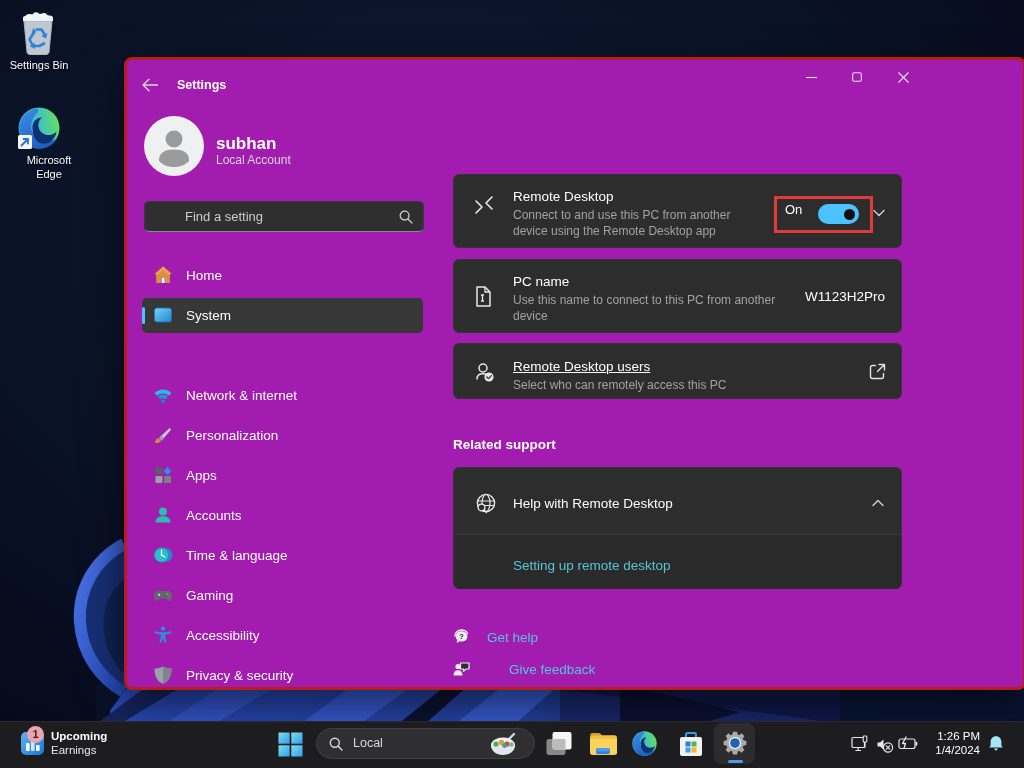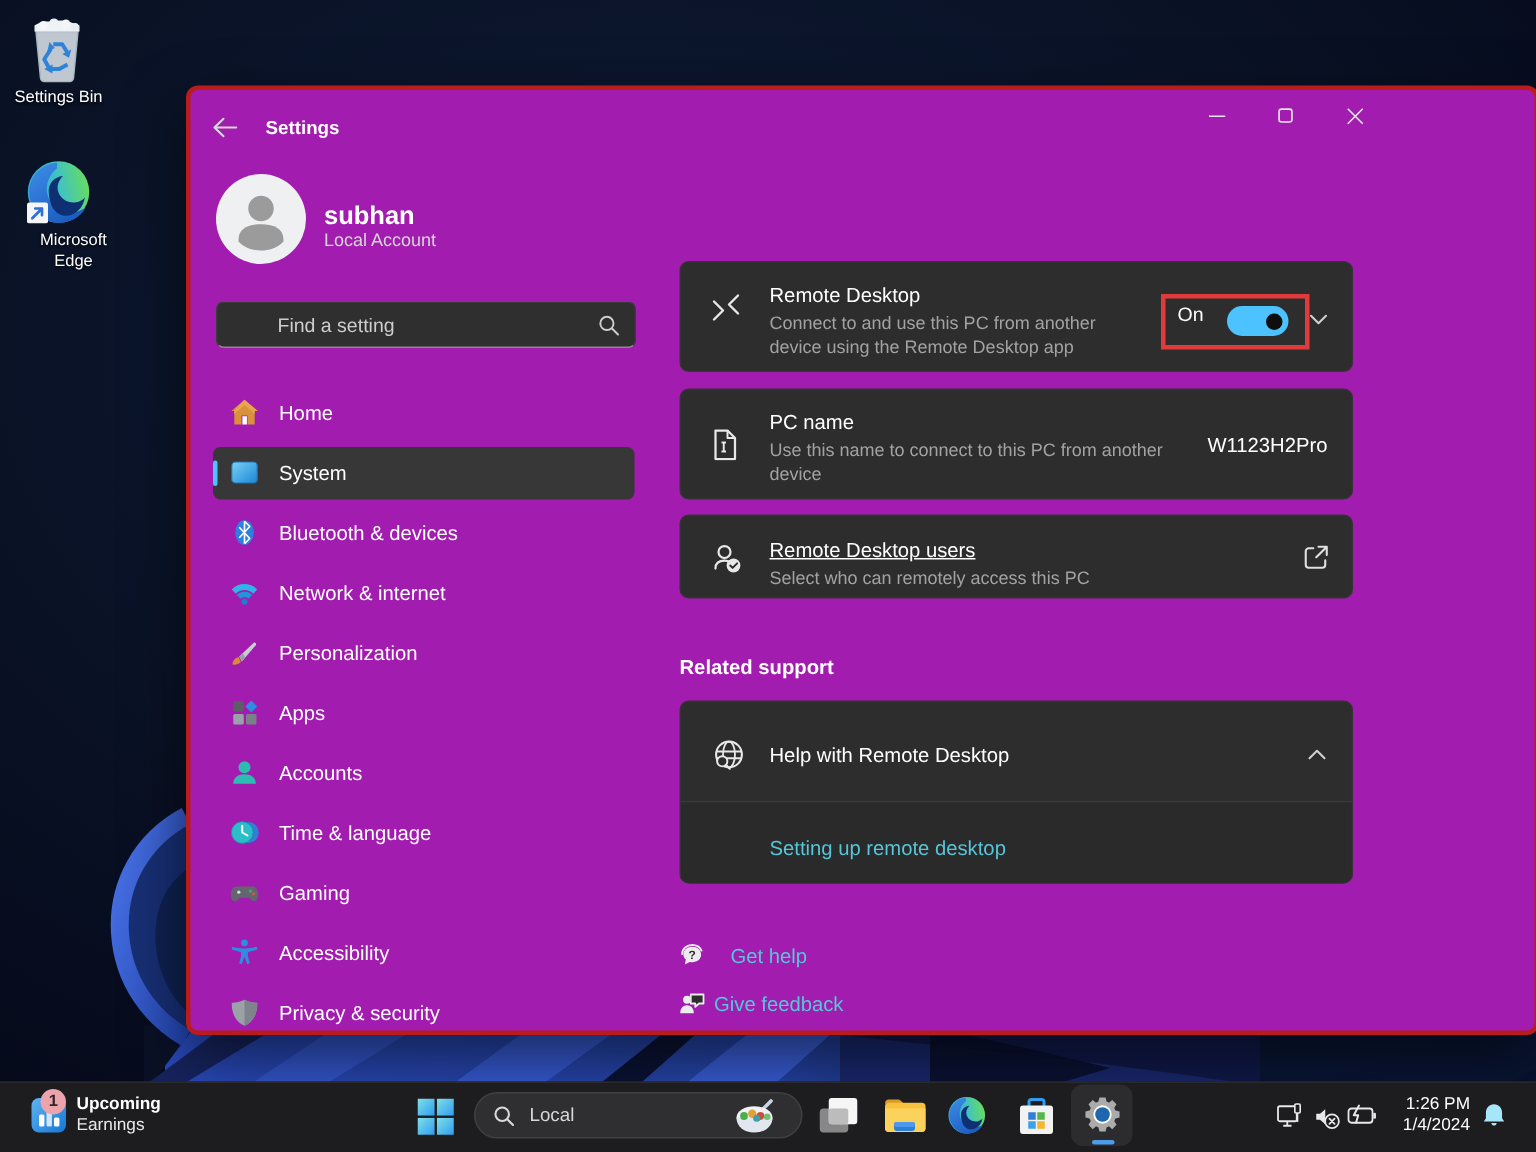--- a/index.html
+++ b/index.html
@@ -159,24 +159,20 @@
     <svg class="nicon" viewBox="0 0 20 20">
           <defs>
             <linearGradient id="sysg" x1="0" y1="0" x2="1" y2="1">
               <stop offset="0%" stop-color="#7ad1f5"></stop>
               <stop offset="100%" stop-color="#1c86d6"></stop>
             </linearGradient>
           </defs>
           <rect x="1.5" y="3" width="17" height="14" rx="2.5" fill="url(#sysg)"></rect>
           <rect x="1.5" y="3" width="17" height="14" rx="2.5" fill="none" stroke="#1a74b8" stroke-width="0.8"></rect>
         </svg>System</div>
-  <div class="navrow" style="top:277.5px;"><svg class="nicon" viewBox="0 0 20 20">
-          <ellipse cx="10" cy="10" rx="6.2" ry="8.2" fill="#2f7fe0"></ellipse>
-          <path d="M10,2.5 L10,17.5 M10,2.5 L13.5,6 L6.5,13.5 M10,17.5 L13.5,14 L6.5,6.5" stroke="#fff" stroke-width="1.1" fill="none" stroke-linejoin="round"></path>
-        </svg>Bluetooth &amp; devices</div>
   <div class="navrow" style="top:357.5px;"><svg class="nicon" viewBox="0 0 20 20">
           <path d="M2,18 C2,15 4,13.6 6,13 L7.6,16.4 C6.4,17.8 4,18.4 2,18 Z" fill="#d8893a"></path>
           <path d="M6.5,12.6 L8.2,16 L17.5,5.2 C18.3,4.2 17,2.8 16,3.6 Z" fill="#c9cdd2"></path>
           <path d="M6.5,12.6 L8.2,16 L10.5,13.3 L8.8,10.1 Z" fill="#9aa0a8"></path>
         </svg>Personalization</div>
   <div class="navrow" style="top:317.5px;"><svg class="nicon" viewBox="0 0 20 20">
           <path d="M1.5,8 C6,3.2 14,3.2 18.5,8 L15.8,10.8 C12.6,7.6 7.4,7.6 4.2,10.8 Z" fill="#31b4e8"></path>
           <path d="M4.8,11.5 C7.8,8.8 12.2,8.8 15.2,11.5 L12.6,14.2 C11.1,12.9 8.9,12.9 7.4,14.2 Z" fill="#2593dc"></path>
           <circle cx="10" cy="16.2" r="2" fill="#1b7fd4"></circle>
         </svg>Network &amp; internet</div>
@@ -278,21 +274,21 @@
     <path d="M9.5,3.2 C13,3.2 15.4,5.4 15.4,8.4 C15.4,11.4 13,13.5 9.5,13.5 C8.9,13.5 8.3,13.4 7.8,13.3 L4.6,15 L5.2,11.7 C4.2,10.8 3.6,9.7 3.6,8.4 C3.6,5.4 6,3.2 9.5,3.2 Z" fill="#ececec"></path>
     <path d="M2.8,8.0 C2.8,4.6 5.8,2 9.5,2 C12.3,2 14.7,3.5 15.7,5.7" stroke="#ececec" stroke-width="1.3" fill="none" stroke-linecap="round"></path>
     <text x="9.5" y="11" font-size="8" font-weight="bold" fill="#2d2d2d" text-anchor="middle" font-family="Liberation Sans">?</text>
   </svg>
   <div class="teal abs" style="left:360px;top:570px;font-size:13.5px;">Get help</div>
   <svg class="abs" style="left:325px;top:600px" width="19" height="19" viewBox="0 0 19 19">
     <circle cx="6" cy="6.5" r="2.6" fill="#ececec"></circle>
     <path d="M1.5,15.5 C1.5,12 3.5,10.2 6,10.2 C8.5,10.2 10.5,12 10.5,15.5 Z" fill="#ececec"></path>
     <path d="M8.5,3 L17,3 L17,9 L14,9 L11.5,11.2 L11.5,9 L8.5,9 Z" fill="#2d2d2d" stroke="#ececec" stroke-width="1.2" stroke-linejoin="round"></path>
   </svg>
-  <div class="teal abs" style="left:349px;top:602px;font-size:13.5px;">Give feedback</div>
+  <div class="teal abs" style="left:382px;top:602px;font-size:13.5px;">Give feedback</div>
 </div>
 
 <div class="abs" style="left:0;top:721px;width:1024px;height:47px;background:#1d1d1f;border-top:1px solid #2a2a2c;"></div>
 
 <svg class="abs" style="left:20px;top:730px" width="26" height="26" viewBox="0 0 26 26">
   <defs>
         <linearGradient id="wid" x1="0" y1="0" x2="1" y2="1">
           <stop offset="0%" stop-color="#5fb4f0"></stop>
           <stop offset="100%" stop-color="#1576d6"></stop>
         </linearGradient>

